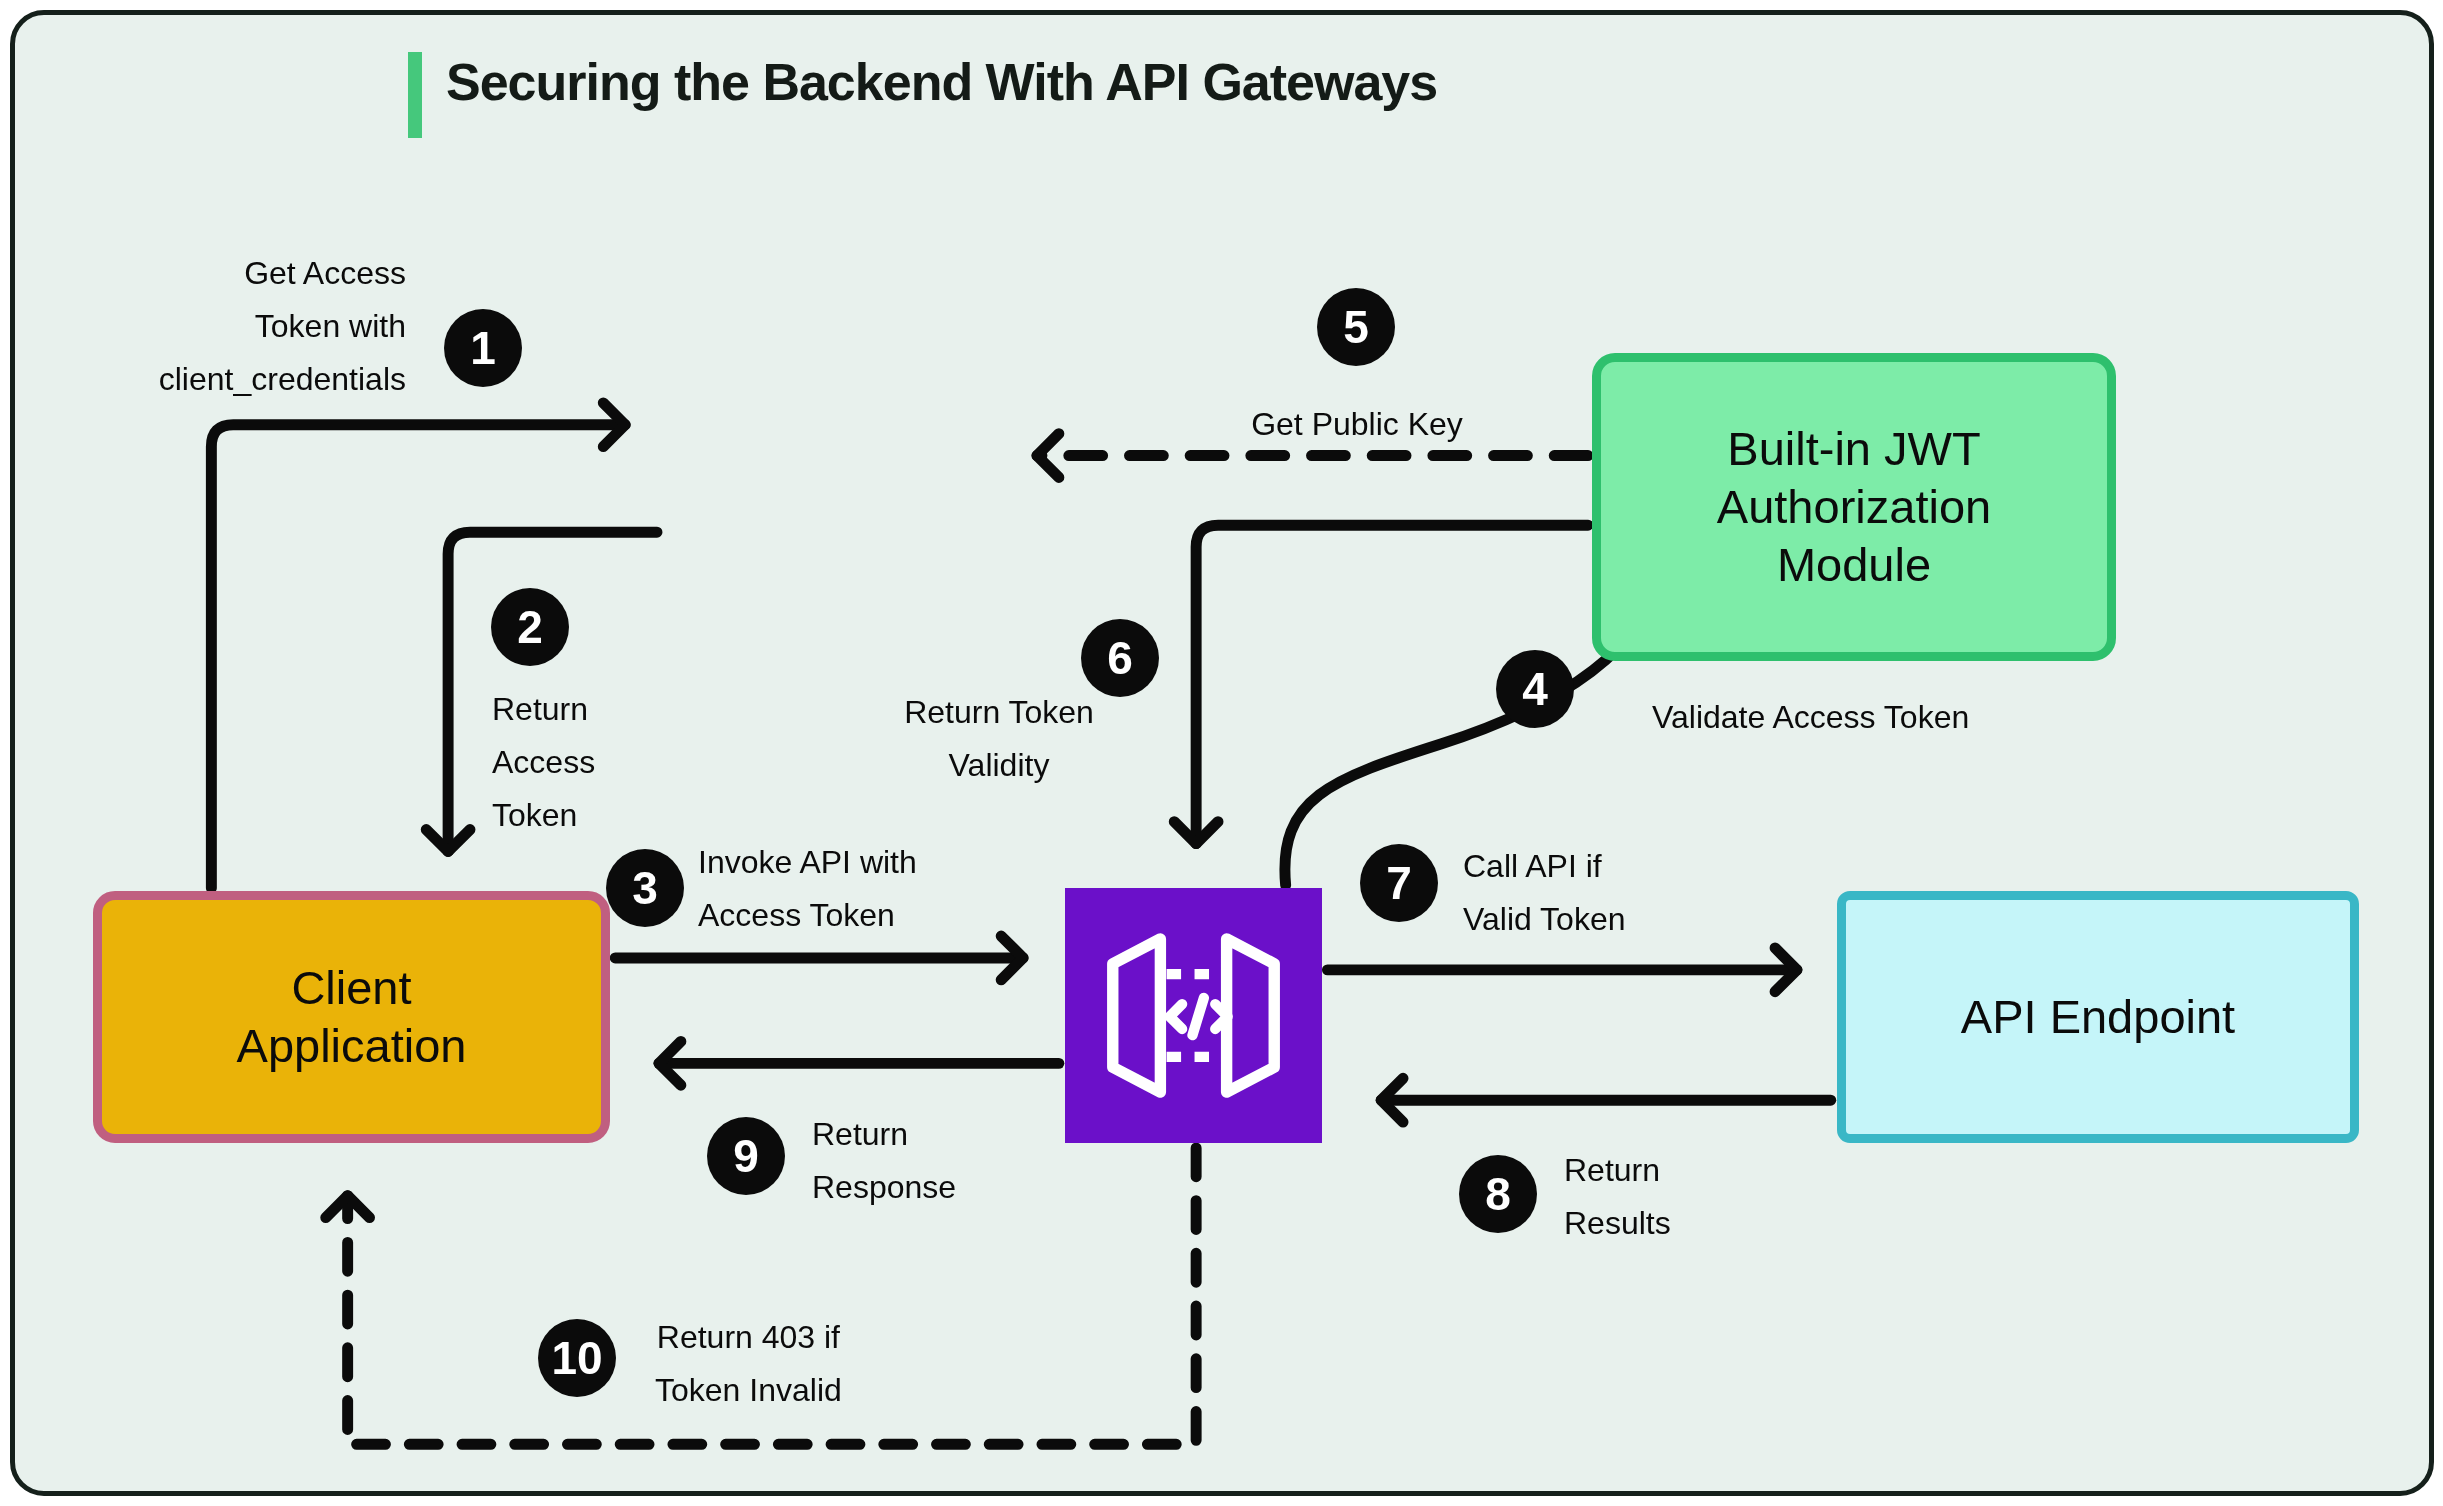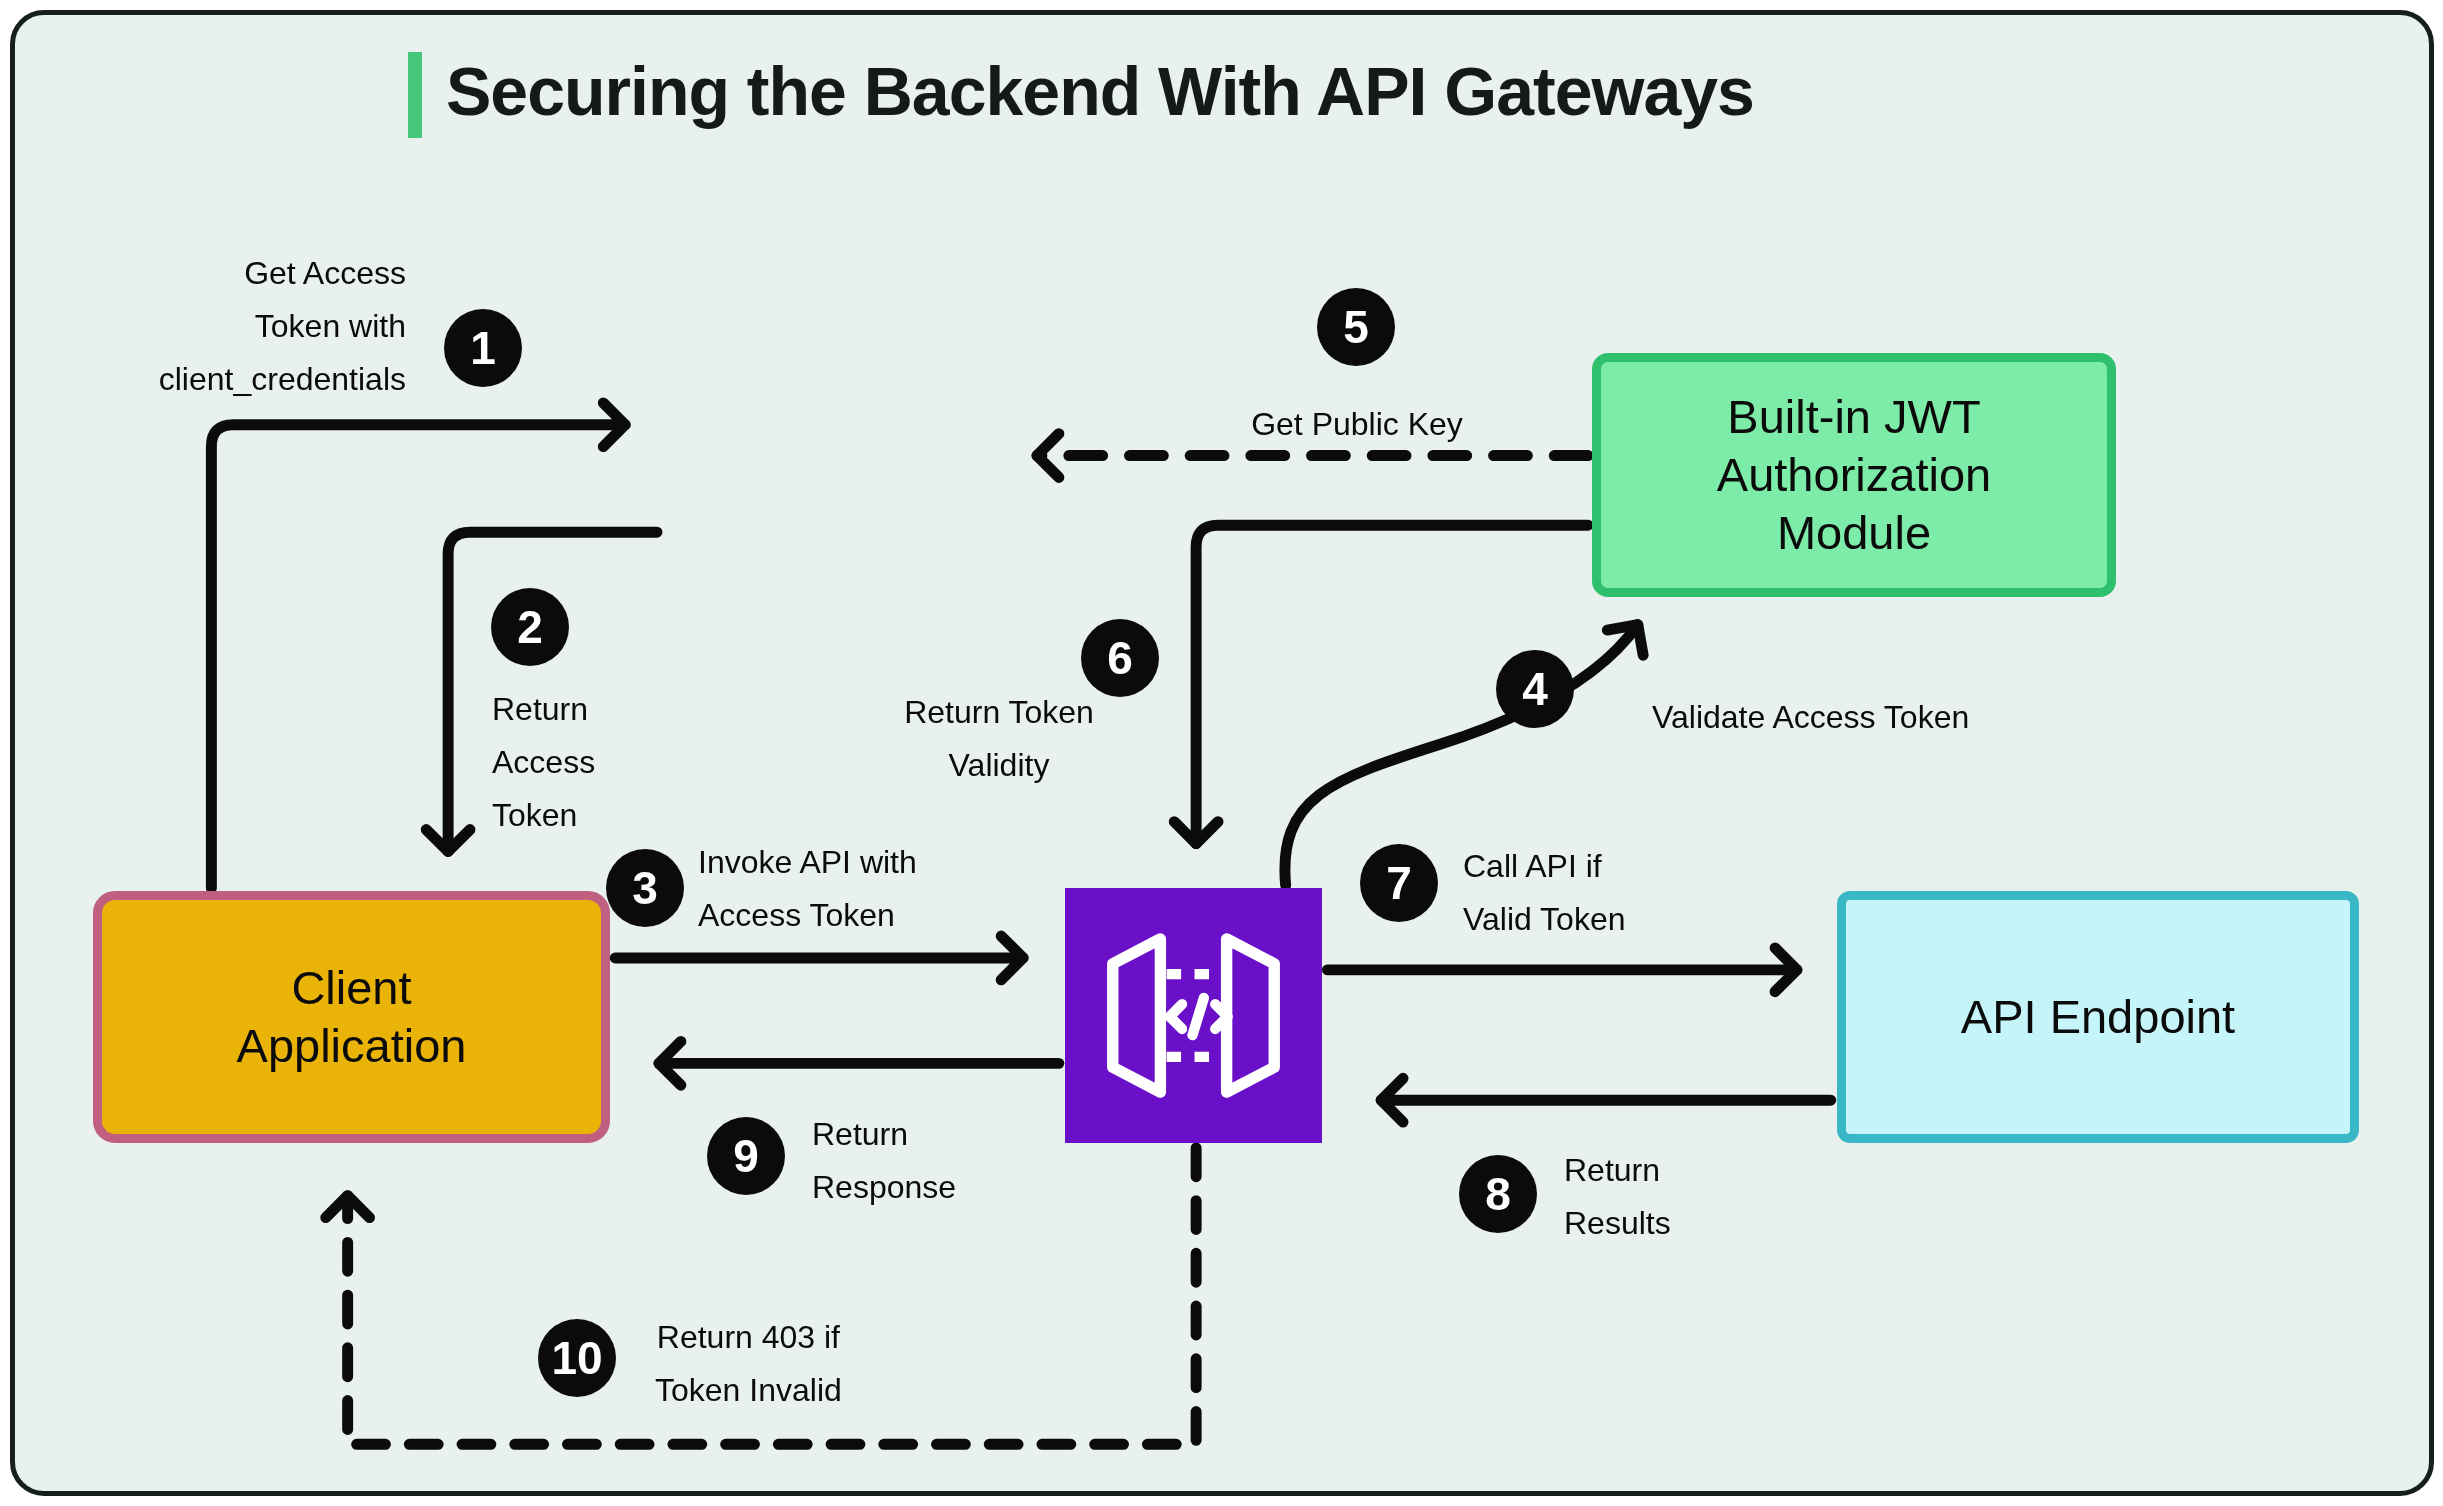--- a/index.html
+++ b/index.html
@@ -1,25 +1,25 @@
 <!DOCTYPE html>
 <html><head>
 <meta charset="utf-8">
 <style>
   html,body{margin:0;padding:0;background:#ffffff;}
   #scene{position:relative;width:2444px;height:1506px;background:#ffffff;font-family:"Liberation Sans",sans-serif;overflow:hidden;}
   #card{position:absolute;left:10px;top:10px;right:10px;bottom:10px;background:#e8f1ed;border:5px solid #15201b;border-radius:34px;}
   
   #titlebar{position:absolute;left:408px;top:52px;width:14px;height:86px;background:#45c87c;}
-  #title{position:absolute;left:446px;top:52px;width:1741px;font-size:68px;font-weight:700;color:#141b17;letter-spacing:-1px;white-space:nowrap;}
+  #title{position:absolute;left:446px;top:52px;width:1741px;font-size:52px;font-weight:700;color:#141b17;letter-spacing:-1px;white-space:nowrap;}
   
   .node{position:absolute;display:flex;align-items:center;justify-content:center;text-align:center;color:#0b0b0b;box-sizing:border-box;}
   .node .lbl{white-space:pre-line;font-size:47px;line-height:58px;font-weight:500;}
   #idp{left:648px;top:305px;width:336px;height:336px;border-radius:50%;background:#c98ff2;border:9px solid #8530c9;}
-  #jwt{left:1592px;top:353px;width:524px;height:244px;border-radius:16px;background:#7deca8;border:9px solid #2ec06d;}
+  #jwt{left:1592px;top:353px;width:524px;height:308px;border-radius:23px;background:#7deca8;border:9px solid #2ec06d;}
   #client{left:93px;top:891px;width:517px;height:252px;border-radius:22px;background:#eab308;border:9px solid #c05f80;}
   #endpoint{left:1837px;top:891px;width:522px;height:252px;border-radius:13px;background:#c5f5f9;border:9px solid #39b7c6;}
   #gateway{left:1065px;top:888px;width:257px;height:255px;background:#6b10c9;}
   
   #wires{position:absolute;left:0;top:0;pointer-events:none;}
   .wire{fill:none;stroke:#0b0b0b;stroke-width:11px;stroke-linecap:round;stroke-linejoin:round;}
   .dashed{stroke-dasharray:34 27;}
   .dashed2{stroke-dasharray:29 24;}
   
   .badge{position:absolute;width:78px;height:78px;border-radius:50%;background:#0b0b0b;color:#ffffff;font-size:46px;font-weight:700;display:flex;align-items:center;justify-content:center;}

